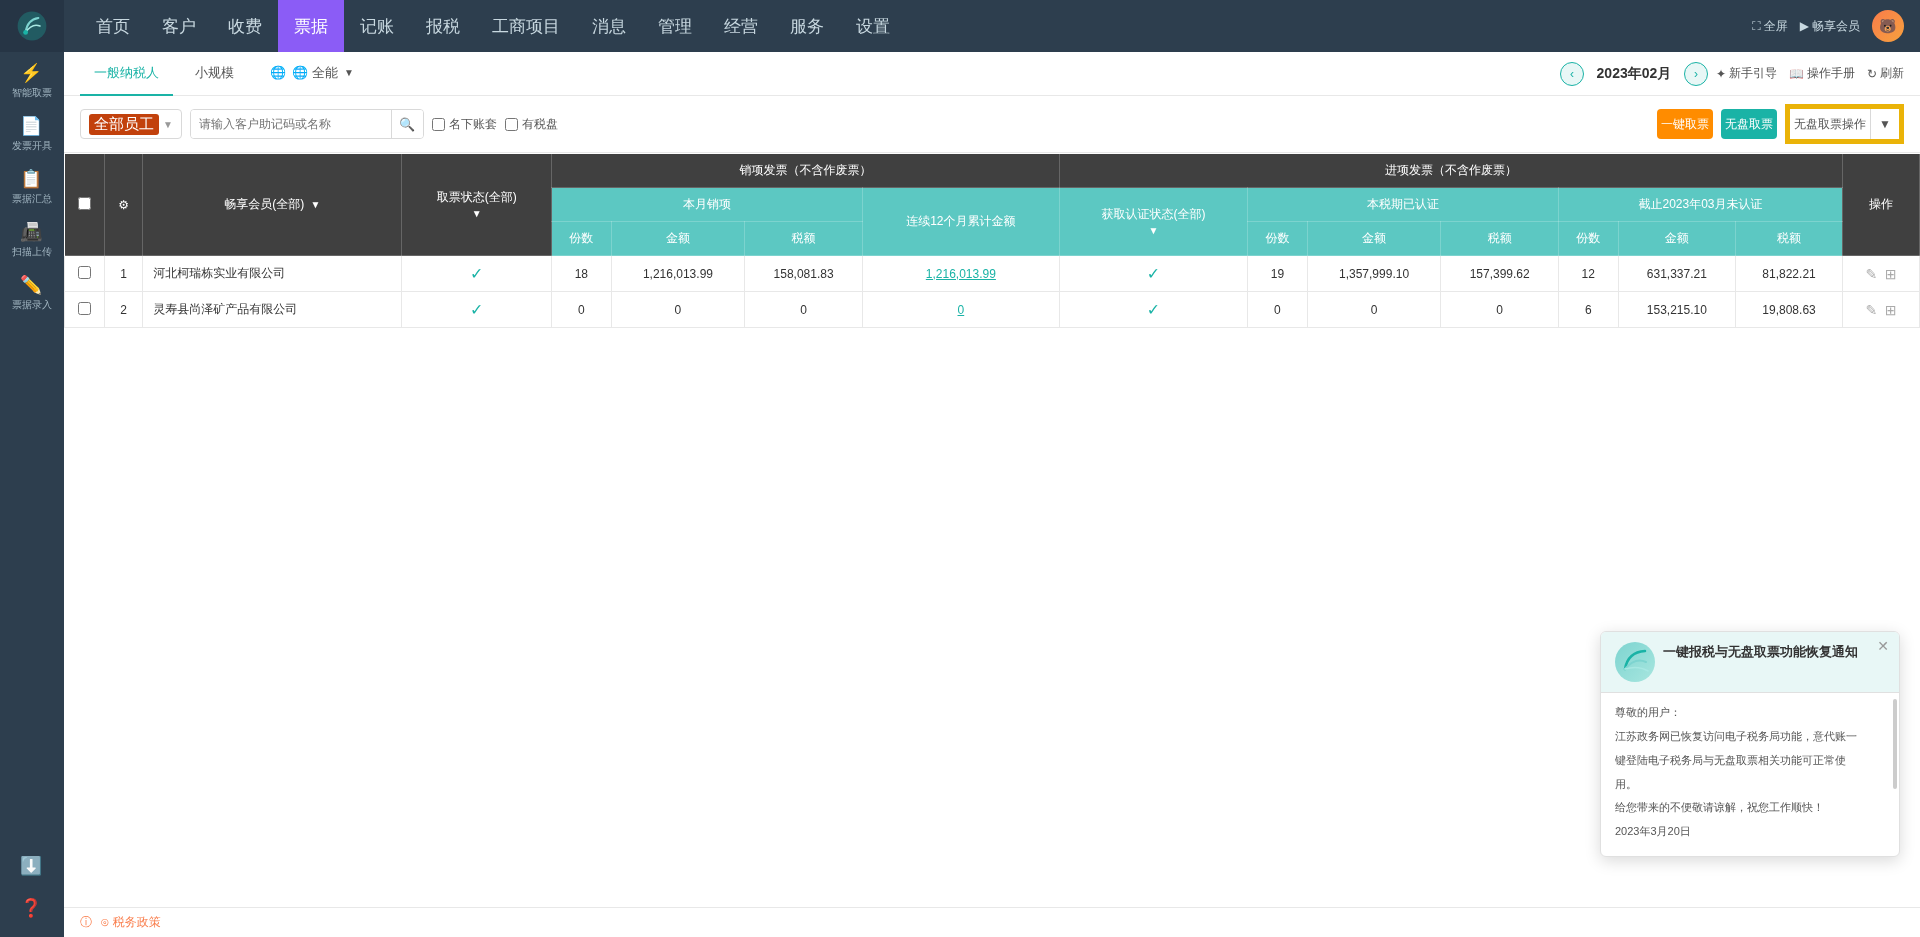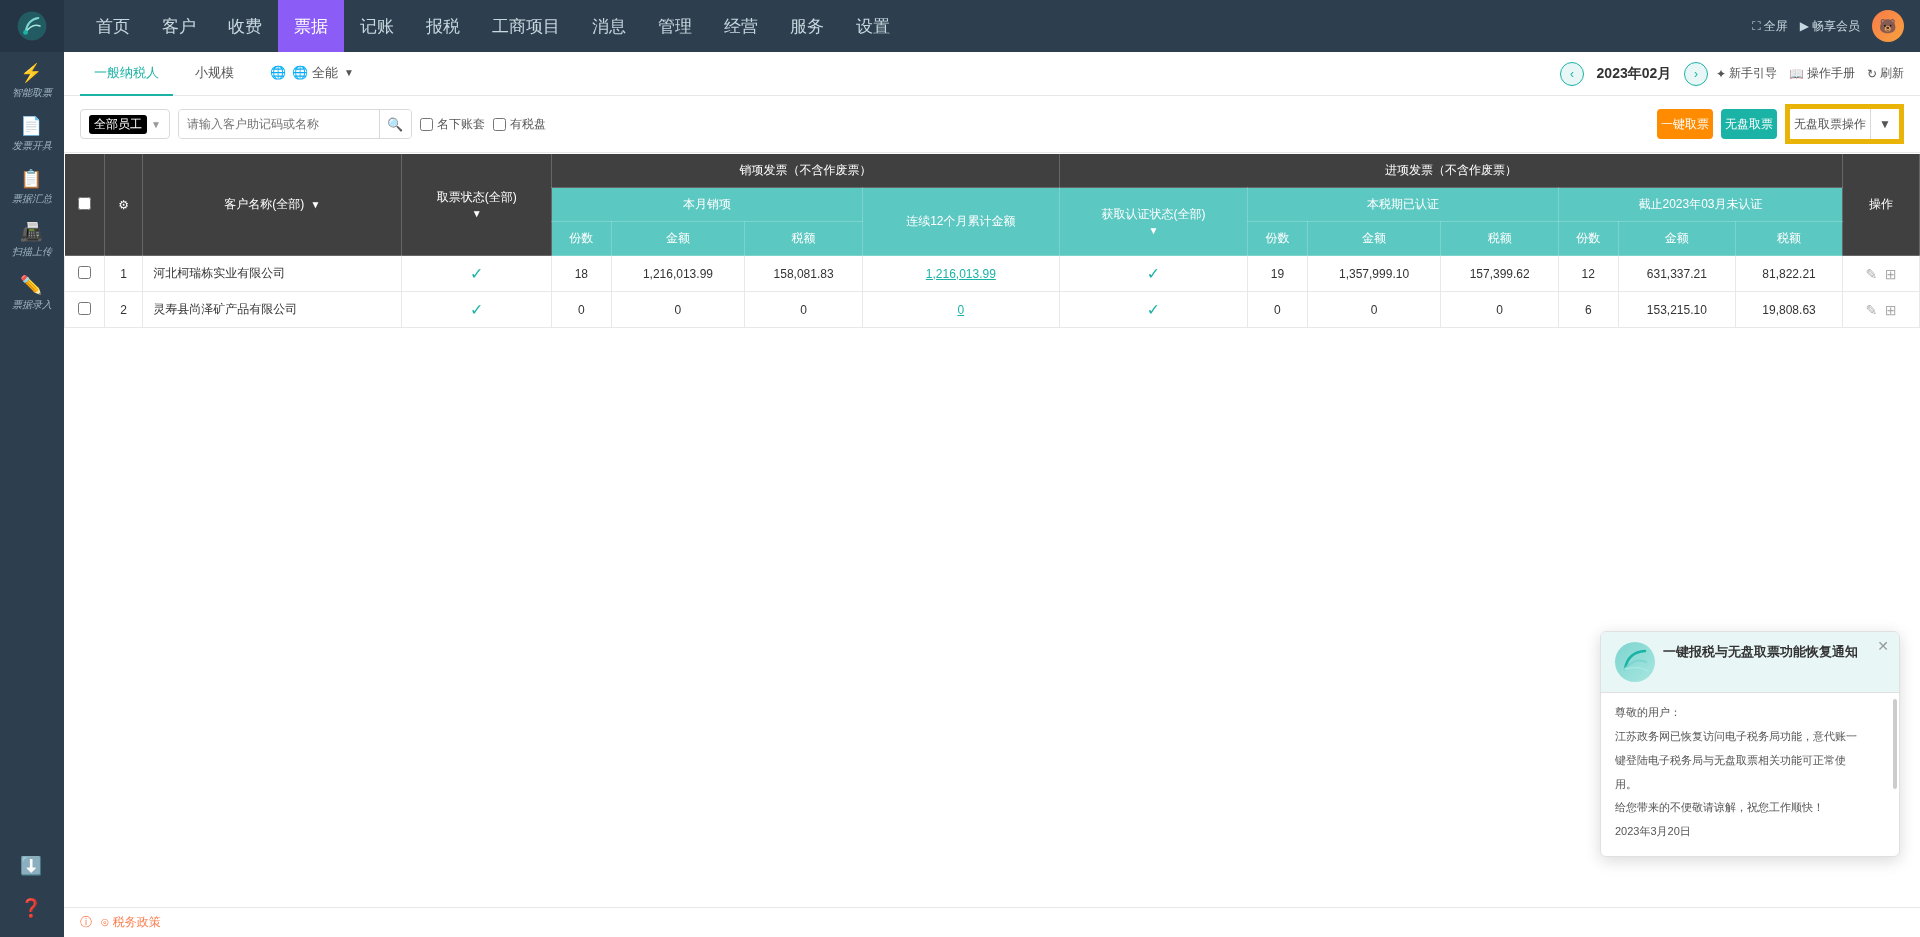--- a/index.html
+++ b/index.html
@@ -30,21 +30,21 @@
       padding: 10px 4px 6px;
       display: flex;
       flex-direction: column;
       align-items: center;
       cursor: pointer;
       color: #a0b4c0;
       font-size: 11px;
       gap: 3px;
     }
     .sidebar-item .icon { font-size: 18px; color: #7eb8c9; }
-    .sidebar-item .label { font-size: 10px; text-align: center; line-height: 1.2; font-style: italic; }
+    .sidebar-item .label { font-size: 10px; text-align: center; line-height: 1.2; }
     .sidebar-bottom {
       margin-top: auto;
       width: 64px;
       display: flex;
       flex-direction: column;
       align-items: center;
       padding-bottom: 10px;
       gap: 4px;
     }
     .sidebar-bottom .sidebar-item { padding: 8px 4px; }
@@ -181,25 +181,25 @@
       font-size: 12px;
       height: 30px;
       display: flex;
       align-items: center;
       gap: 4px;
       cursor: pointer;
       background: #fff;
       min-width: 90px;
     }
     .select-box .tag {
-      background: #000000;
+      background: #c2410c;
       color: #fff;
       border-radius: 3px;
       padding: 1px 5px;
-      font-size: 12px;
+      font-size: 15px;
     }
     .search-box {
       border: 1px solid #d9d9d9;
       border-radius: 4px;
       height: 30px;
       display: flex;
       align-items: center;
       overflow: hidden;
     }
     .search-box input {
@@ -470,21 +470,21 @@
         <table>
           <thead>
             <tr class="col-header-main">
               <th class="check-col" rowspan="3">
                 <input type="checkbox" style="">
               </th>
               <th rowspan="3">
                 <span>⚙</span>
               </th>
               <th rowspan="3">
-                <span>客户名称(全部)</span>
+                <span>畅享会员(全部)</span>
                 <span style="font-size:10px;margin-left:3px;">▼</span>
               </th>
               <th rowspan="3">
                 <div>取票状态(全部)</div>
                 <span style="font-size:10px;">▼</span>
               </th>
               <th colspan="4">销项发票（不含作废票）</th>
               <th colspan="7">进项发票（不含作废票）</th>
               <th rowspan="3">操作</th>
             </tr>

